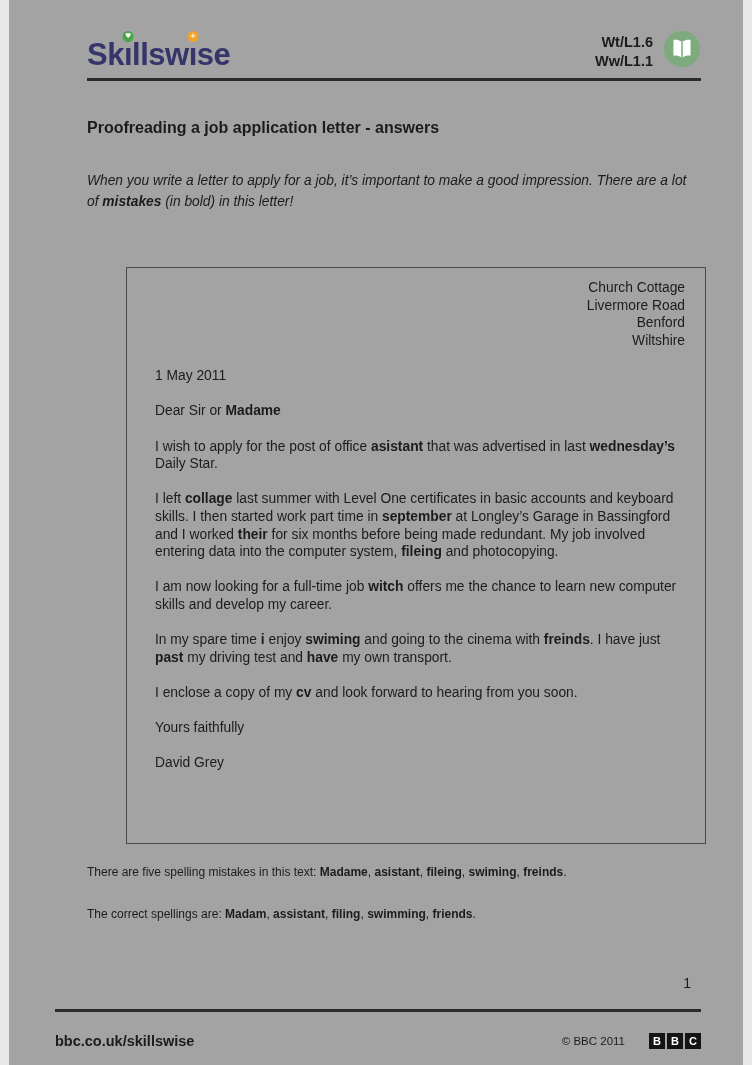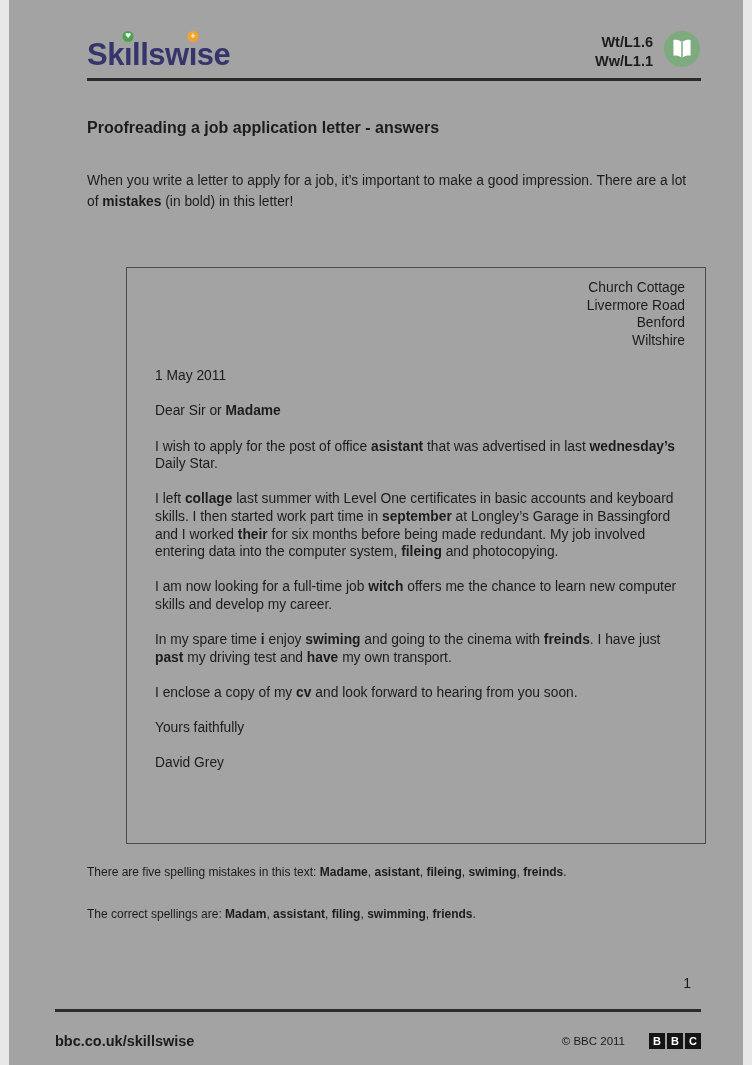--- a/index.html
+++ b/index.html
@@ -33,21 +33,21 @@
   .header-right { display:flex; align-items:flex-start; gap:10px; }
   .codes { text-align:right; font-weight:bold; font-size:14.5px; line-height:1.3; padding-top:3px; }
   .badge { width:38px; height:38px; display:block; }
   .header-rule {
     border:none; border-top:3px solid #2b2b2b;
     margin:5px 42px 0 46px;
   }
   
   .content { padding:0 42px 0 46px; }
   .page-title { font-size:16px; font-weight:bold; margin-top:38px; }
-  .intro { margin-top:33px; font-size:13.8px; line-height:21px; max-width:655px; }
+  .intro { margin-top:33px; font-size:13.8px; line-height:21px; max-width:655px;font-style:italic; }
   .b { font-weight:bold; }
   
   .letter-box {
     margin:55px 0 0 39px; width:580px; height:577px;
     border:1.5px solid #4a4a4a;
     padding:11px 20px 0 28px;
     font-size:13.8px; line-height:17.6px;
   }
   .letter-box p { margin-top:17.6px; max-width:525px; }
   .address { text-align:right; line-height:17.6px; max-width:none; }

